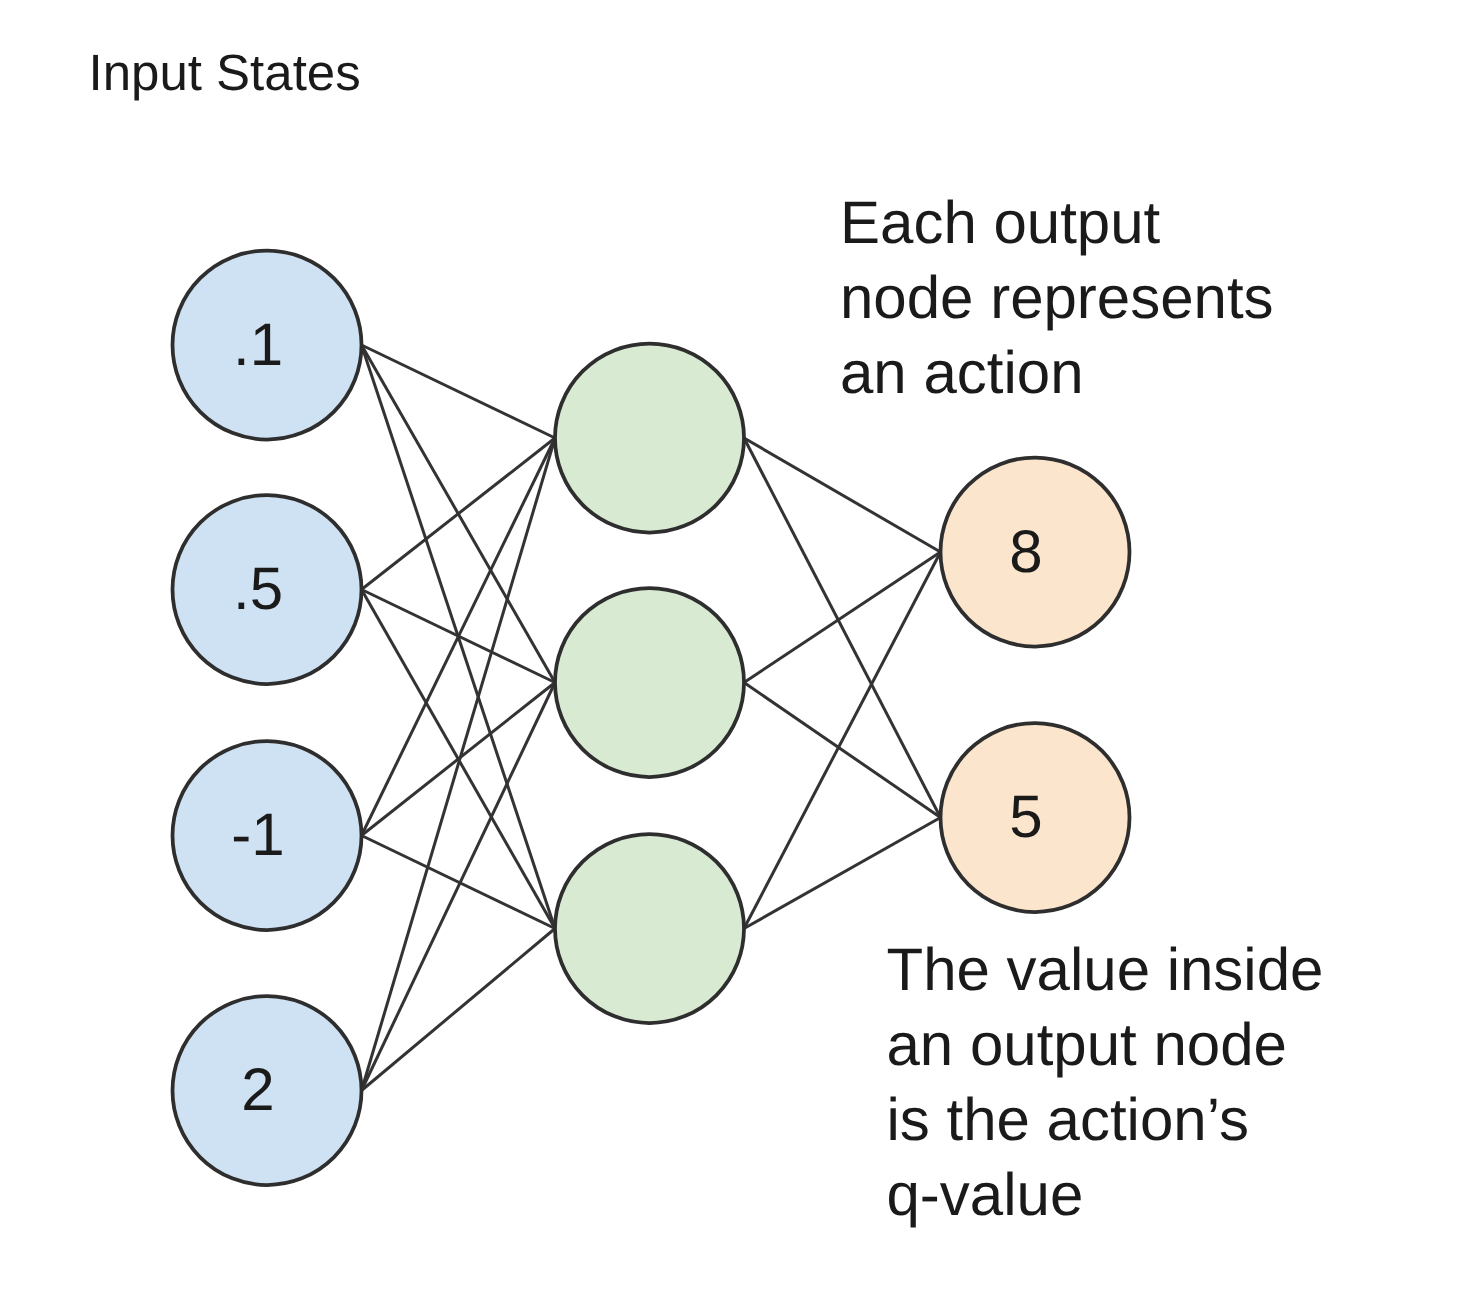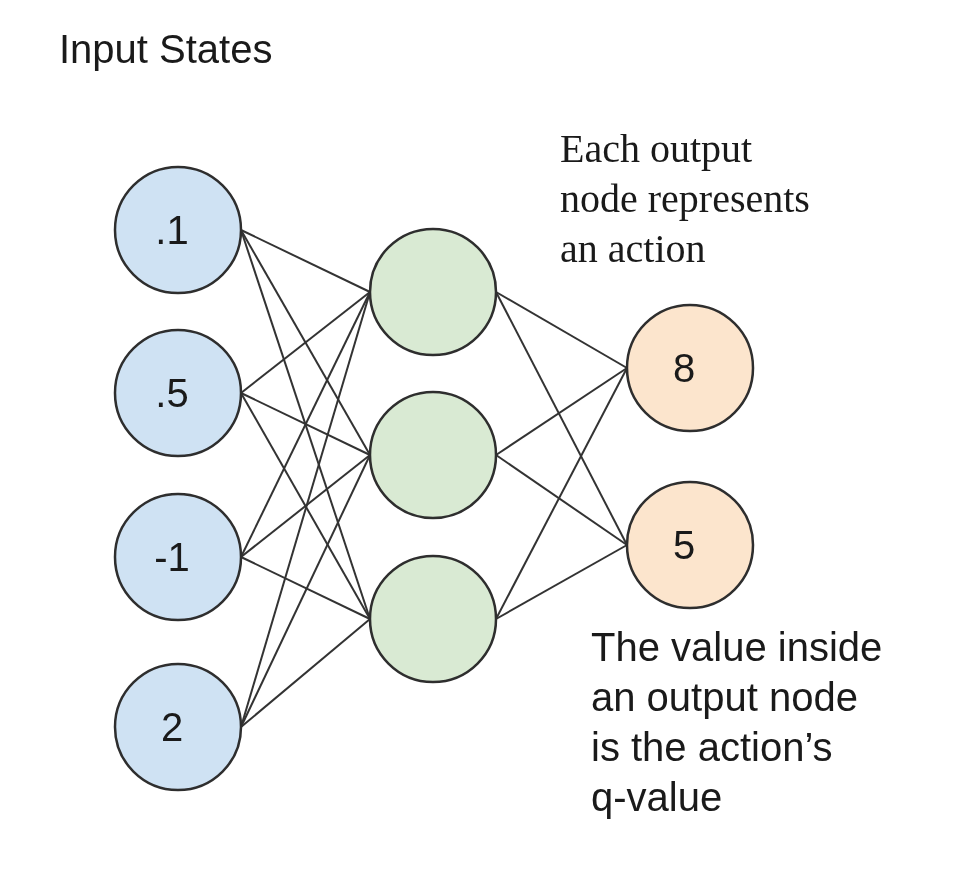--- a/index.html
+++ b/index.html
@@ -18,36 +18,35 @@
   }
   .net-svg {
     position: absolute;
     left: 0;
     top: 0;
   }
   .diagram-title {
     position: absolute;
     left: 59px;
     top: 24px;
-    font-size: 40px;
+    font-size: 34px;
     line-height: 50px;
     white-space: pre-line;
     color: #1a1a1a;
   }
   .note {
     position: absolute;
     font-size: 40px;
     line-height: 50px;
     white-space: pre-line;
     color: #1a1a1a;
   }
   .note-output {
     left: 560px;
     top: 124px;
-    font-family: Liberation Serif, serif;
   }
   .note-qvalue {
     left: 591px;
     top: 622px;
   }
 </style>
 </head>
 <body>
 
 <div class="canvas">

